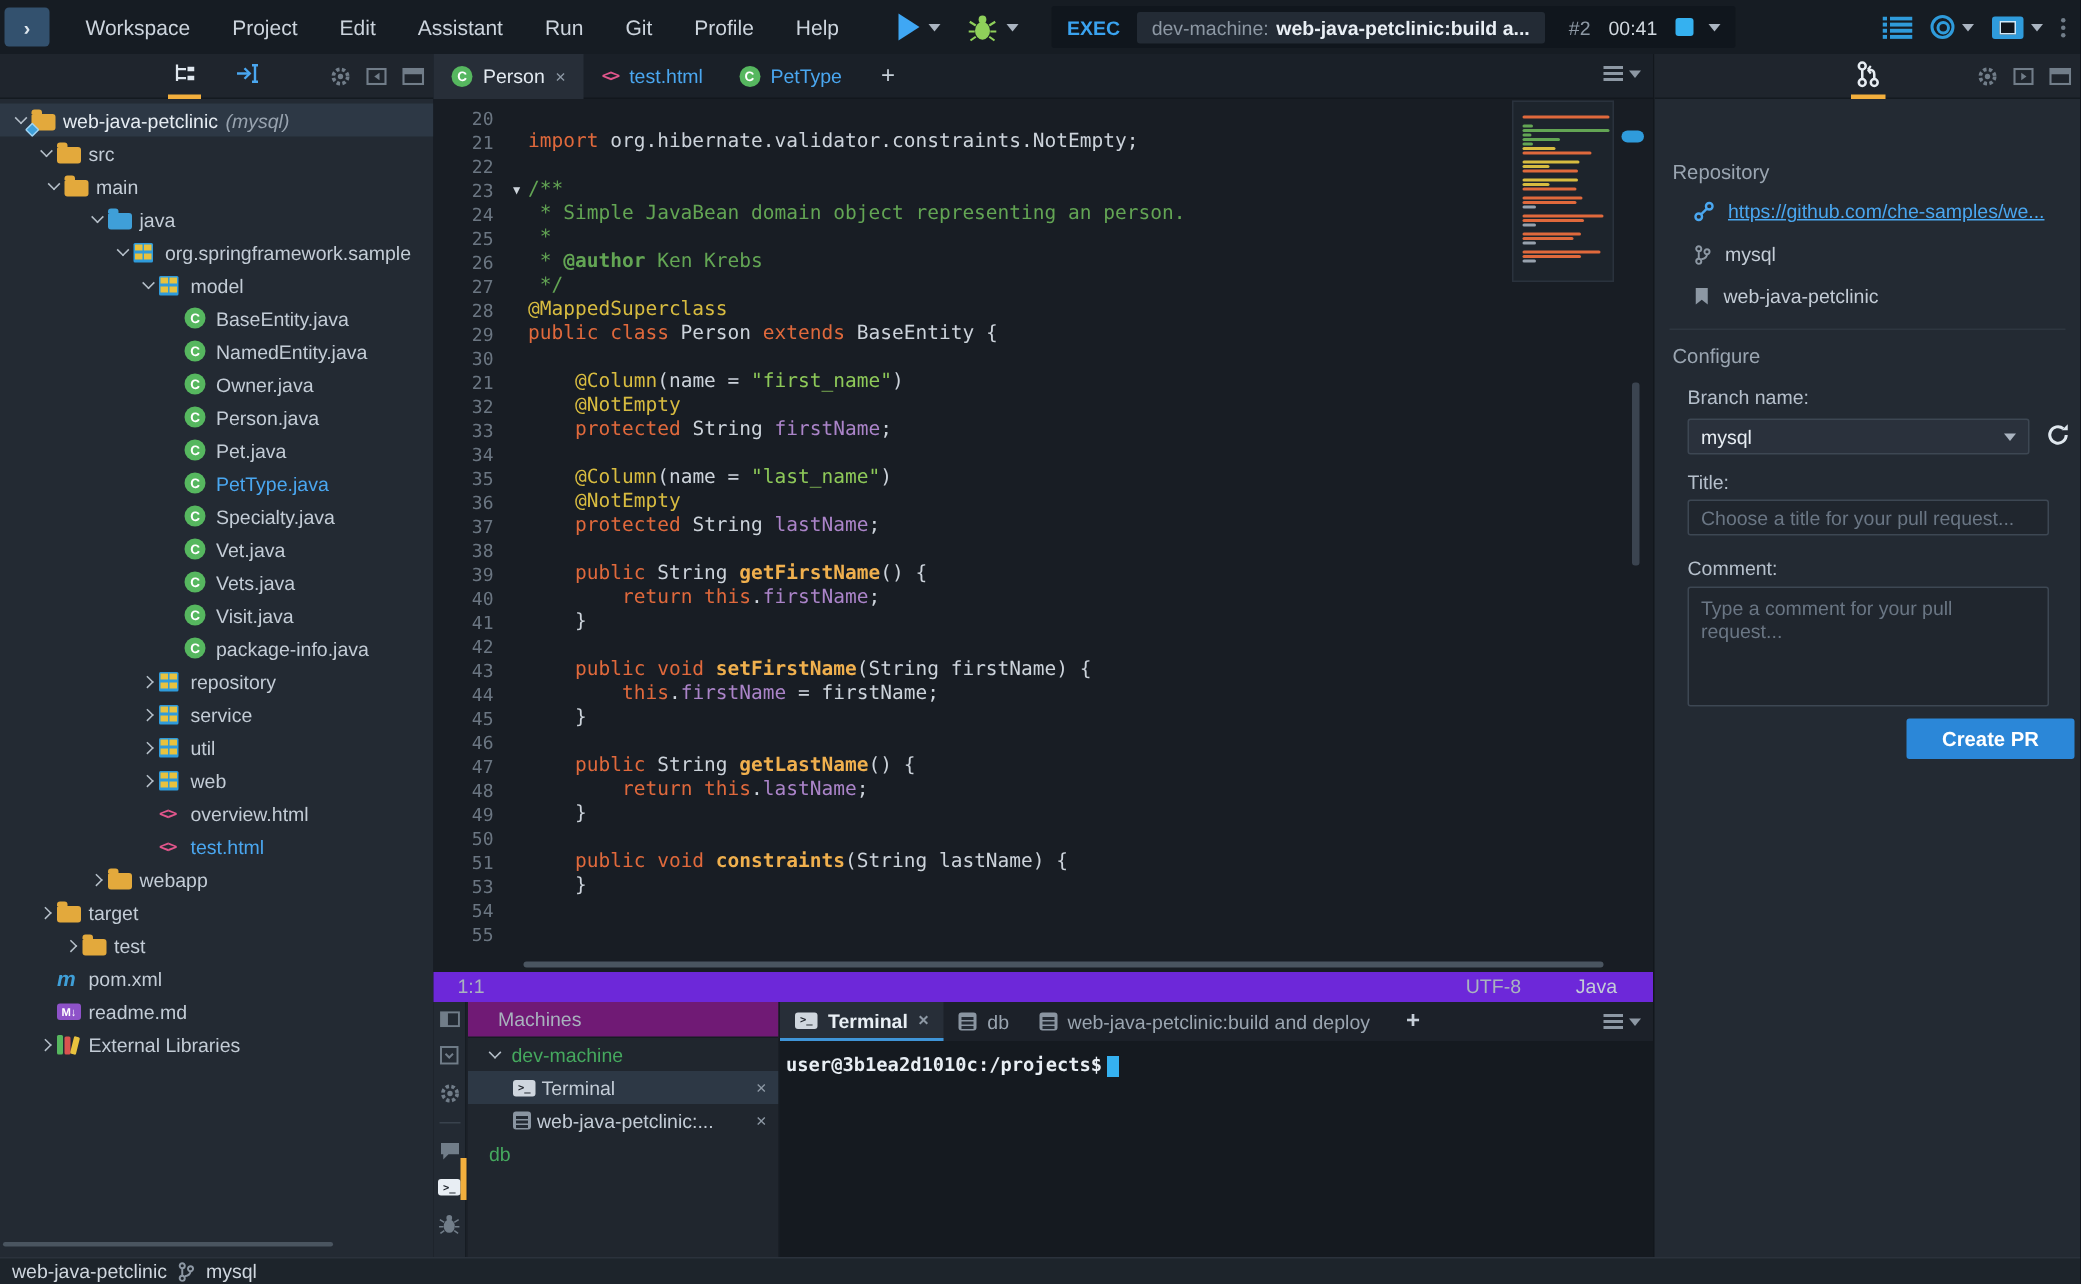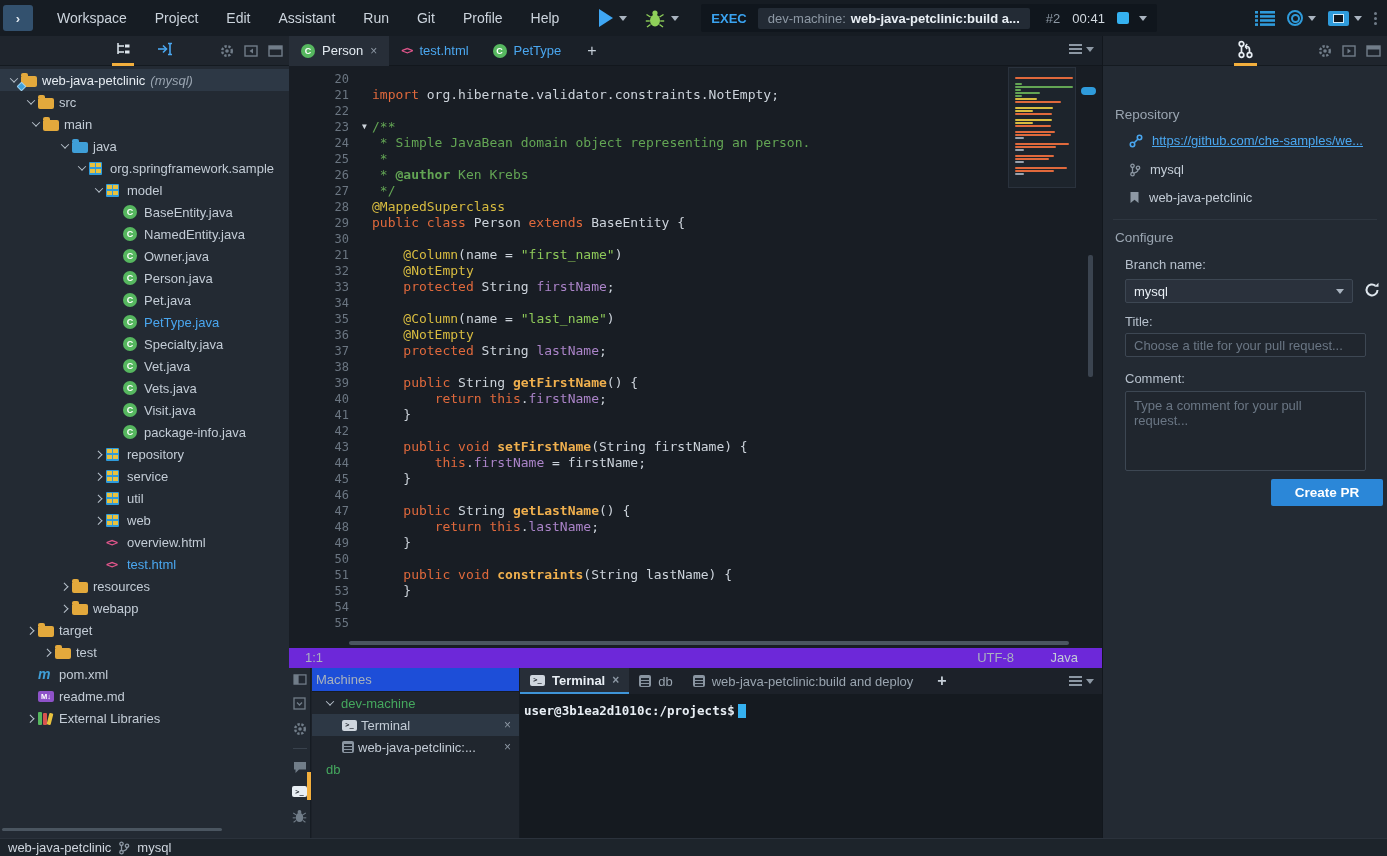--- a/index.html
+++ b/index.html
@@ -82,21 +82,21 @@
   #etabbar { height:30px; background:#1a2028; display:flex; align-items:center; position:relative; border-bottom:1px solid #12171d; }
   .etab { height:30px; display:flex; align-items:center; gap:7px; padding:0 12px; font-size:13px; color:#4aa7f0; }
   .etab.active { background:#272e38; color:#e3eaf1; }
   .close { color:#8d98a4; font-size:12px; }
   .addtab { color:#c6cfd8; font-size:16px; padding:0 14px; }
   .tabmenu { position:absolute; right:8px; top:8px; display:flex; align-items:center; gap:4px; }
   .tabmenu .bars { display:flex; flex-direction:column; gap:2px; }
   .tabmenu .bars i { width:13px; height:2px; background:#8d98a4; }
   .tabmenu .caret { border-top-color:#8d98a4; }
   #code { position:absolute; left:0; top:31px; right:0; bottom:0; padding-top:4px; font-family:"DejaVu Sans Mono",monospace; font-size:13px; }
-  .cline { display:flex; height:16px; line-height:16px;padding-left:20px; }
+  .cline { display:flex; height:16px; line-height:16px; }
   .ln { width:48px; padding-right:8px; text-align:right; color:#6b7682; font-size:12px; flex:none; }
   .fold { width:15px; color:#cdd4db; font-size:8px; text-align:center; flex:none; }
   .ctext { white-space:pre; }
   .tok-kw  { color:#e0693c; }
   .tok-ann { color:#d8bc40; }
   .tok-cmt { color:#63a554; }
   .tok-cmtb{ color:#63a554; font-weight:bold; }
   .tok-str { color:#8ec959; }
   .tok-fld { color:#ab84c9; }
   .tok-mth { color:#f0b04e; font-weight:bold; }
@@ -111,21 +111,21 @@
   #enc { position:absolute; right:88px; top:2px; }
   #lang { position:absolute; right:24px; top:2px; color:#c3ccd6; }
 
   
   #bottom { left:289px; top:668px; width:813px; height:170px; background:#1c2129; }
   #strip { position:absolute; left:0; top:0; width:22px; height:170px; background:#232a33; border-right:1px solid #161c23;
            display:flex; flex-direction:column; align-items:center; padding-top:6px; gap:12px; }
   #strip .sep { width:14px; height:1px; background:#39424d; }
   #strip-orange { position:absolute; left:18px; top:104px; width:4px; height:28px; background:#f3af3d; }
   #machines { position:absolute; left:23px; top:0; width:207px; height:170px; background:#20262e; }
-  #machines-title { height:24px; line-height:24px; padding-left:4px; color:#a8b2bd; font-size:13px; background:#1d4ed8; border-bottom:1px solid #161c23; }
+  #machines-title { height:24px; line-height:24px; padding-left:20px; color:#a8b2bd; font-size:13px; background:#701a75; border-bottom:1px solid #161c23; }
   .mrow { height:22px; display:flex; align-items:center; font-size:13px; color:#c3ccd6; padding-left:10px; position:relative; }
   .mrow.selected { background:#2d3845; }
   .mrow.machine .mlabel { color:#45a85e; }
   .mrow .mlabel { margin-left:4px; white-space:nowrap; overflow:hidden; }
   .mrow .close { position:absolute; right:8px; }
   .mrow.child { padding-left:30px; }
   #termarea { position:absolute; left:230px; top:0; right:0; bottom:0; border-left:1px solid #161c23; }
   #ttabbar { height:26px; background:#1c2129; display:flex; align-items:center; position:relative; }
   .ttab { height:26px; display:flex; align-items:center; gap:7px; padding:0 10px; font-size:13px; color:#9aa5b0; }
   .ttab.active { background:#272e38; color:#e9eff5; font-weight:bold; border-bottom:2px solid #3f95d8; }
@@ -483,29 +483,20 @@
           </span>
           <span>test.html</span>
         </div>
         <div class="trow" style="padding-left: 57px;">
           <span class="chevbox">
             <span class="chev right"></span>
           </span>
           <span class="icobox">
             <span class="ic-folder"></span>
           </span>
-          <span>resources</span>
-        </div>
-        <div class="trow" style="padding-left: 57px;">
-          <span class="chevbox">
-            <span class="chev right"></span>
-          </span>
-          <span class="icobox">
-            <span class="ic-folder"></span>
-          </span>
           <span>webapp</span>
         </div>
         <div class="trow" style="padding-left: 23px;">
           <span class="chevbox">
             <span class="chev right"></span>
           </span>
           <span class="icobox">
             <span class="ic-folder"></span>
           </span>
           <span>target</span>

